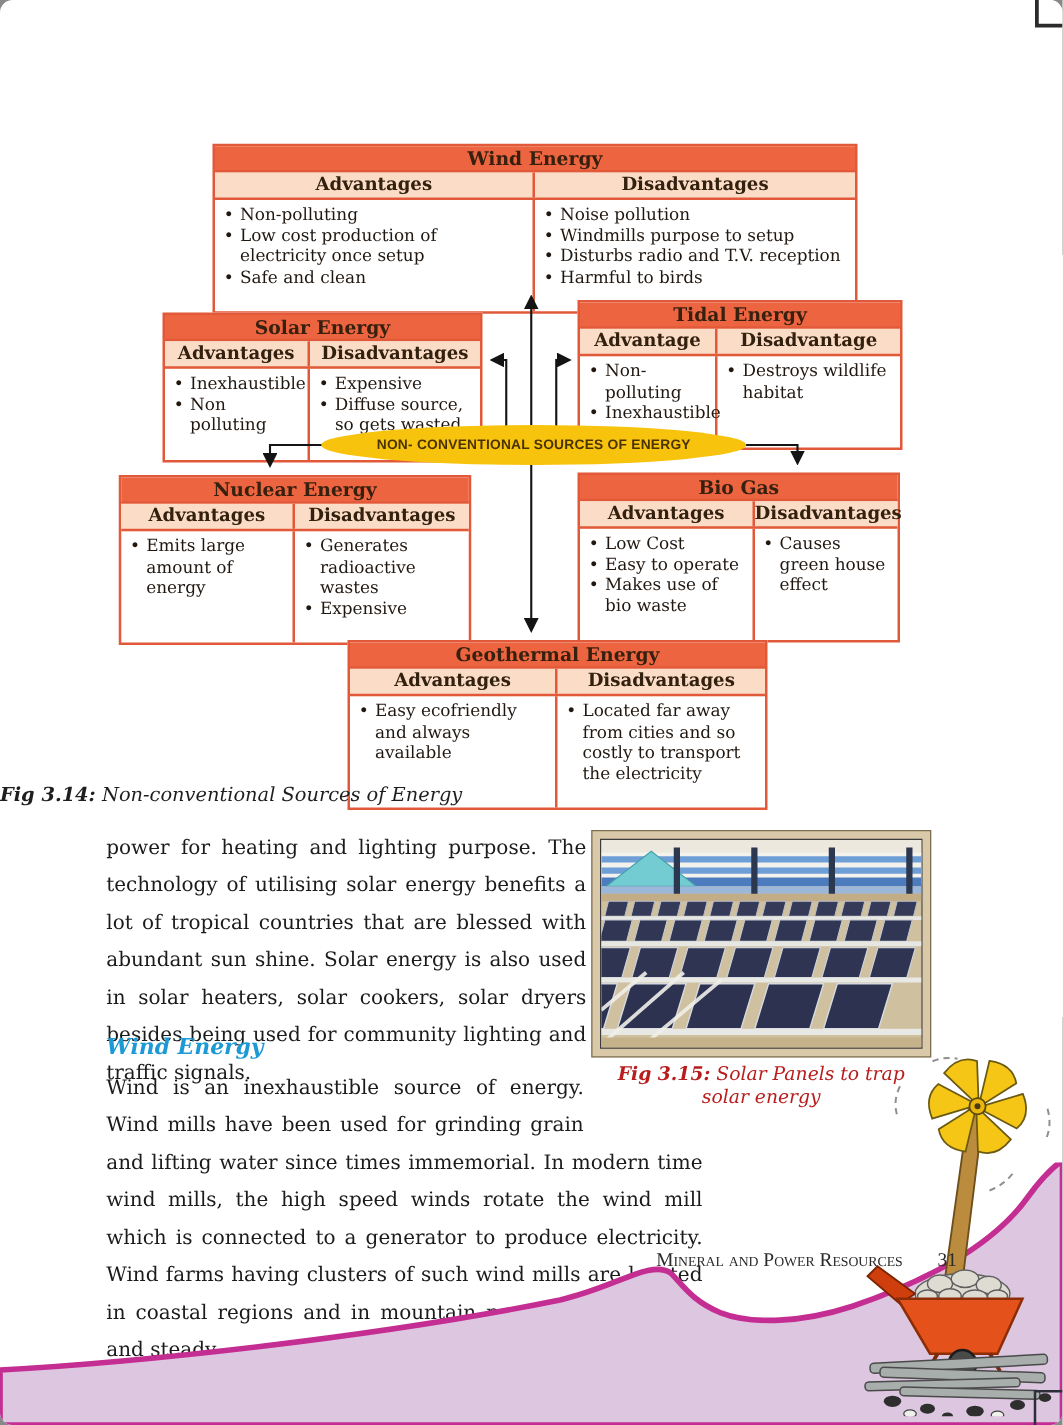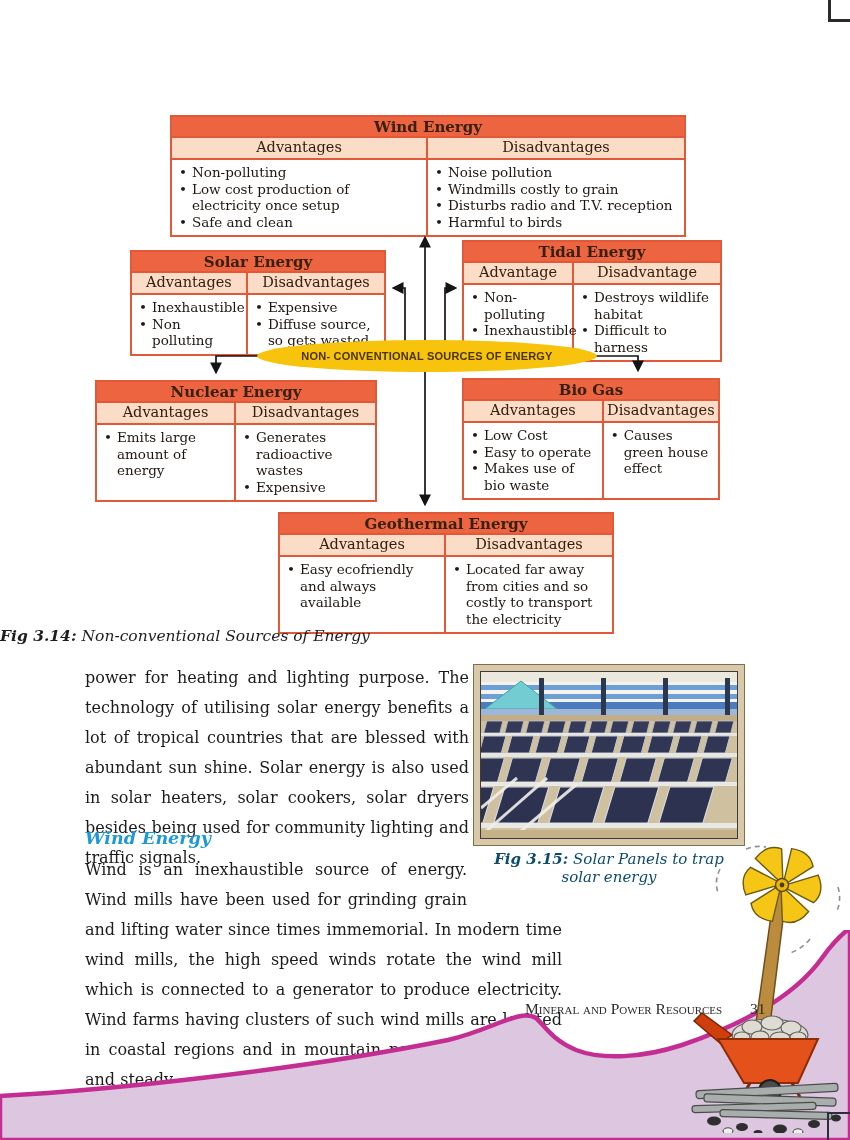--- a/index.html
+++ b/index.html
@@ -1,29 +1,29 @@
 <!DOCTYPE html>
 <html style="--table-header-bg: #ec6540; --table-subheader-bg: #fbdcc7; --table-border: #e2593a; --ellipse-fill: #f7c30d; --heading-blue: #1d9ad6; --wave-stroke: #c42d92; --wave-fill: #dcc6e0;"><head>
 <meta charset="utf-8">
 <style>
   * { margin:0; padding:0; box-sizing:border-box; }
   body { background:#888; }
   .page { position:relative; width:850px; height:1140px; background:#ffffff;
-          overflow:hidden; font-family:"DejaVu Serif", serif; margin:0 auto; }
+          overflow:hidden; font-family:"DejaVu Serif", serif; margin:0 auto;border-radius:10px; }
 
   
   .etable { position:absolute; border:2px solid var(--table-border); background:#fff; color:#2b1d12; }
   .et-title { background:var(--table-header-bg); text-align:center; font-weight:bold;
               font-size:15px; line-height:20px; height:21px; color:#38200f;
               border-bottom:2px solid var(--table-border); }
-  .et-head { display:flex; background:var(--table-subheader-bg); border-bottom:2px solid var(--table-border); }
+  .et-head { display:flex; background:var(--table-subheader-bg); border-bottom:2px solid var(--table-border);font-weight:bold; }
   .et-h { font-size:14.5px; line-height:19px; height:20px; text-align:center; color:#33210f; }
   .et-h.c1 { border-right:2px solid var(--table-border); }
   .et-body { display:flex; align-items:stretch; }
-  .et-body ul { list-style:none; font-size:13.5px; line-height:16.5px; padding:4px 4px 5px 7px; color:#201710; }
+  .et-body ul { list-style:none; font-size:13.5px; line-height:16.5px; padding:4px 4px 19px 7px; color:#201710; }
   .et-body ul.c1 { border-right:2px solid var(--table-border); }
   .et-body li { padding-left:13px; text-indent:-13px; }
   .et-body li::before { content:"\2022"; margin-right:5px; }
 
   #t-wind    { left:170px; top:115px; width:516px; }
   #t-wind    .c1 { width:50%; } #t-wind .c2 { width:50%; }
   #t-wind    .et-body { min-height:69px; }
   #t-solar   { left:130px; top:240px; width:256px;margin-top:10px; }
   #t-solar   .c1 { width:46%; } #t-solar .c2 { width:54%; }
   #t-solar   .et-body { min-height:52px; }
@@ -60,21 +60,21 @@
   .wrap-spacer { float:right; width:95px; height:44px; }
   .wind-heading { position:absolute; left:85px; top:828px; font-size:17.5px; font-weight:bold;
                   font-style:italic; color:var(--heading-blue); }
 
   
   .figure15 { position:absolute; left:473px; top:664px; width:272px; }
   .photo-frame { width:272px; height:182px; background:#d9c9a9; border:1px solid #7c6f52;
                  padding:6px 6px; }
   .photo-inner { width:258px; height:168px; border:1.5px solid #3c3c3c; overflow:hidden; }
   .fig15-caption { margin-top:4px; width:272px; text-align:center; font-style:italic;
-                   font-size:15px; line-height:18px; color:#0c4a6e; }
+                   font-size:15px; line-height:18px; color:#b91c1c; }
 
   
   .footer { position:absolute; left:525px; top:1000px; font-family:"Liberation Serif", serif;
             font-variant:small-caps; font-size:15.5px; color:#2a2a2a; z-index:4; }
   .footer .pagenum { margin-left:24px; font-variant:normal; }
 
   
   .wave-svg { position:absolute; left:0; top:930px; z-index:1; }
   .windmill-svg { position:absolute; left:690px; top:843px; z-index:3; }
   .corner-box-top { position:absolute; left:828px; top:-12px; width:40px; height:34px;
@@ -112,21 +112,21 @@
       <div class="et-h c2">Disadvantages</div>
     </div>
     <div class="et-body">
       <ul class="c1">
           <li>Non-polluting</li>
           <li>Low cost production of electricity once setup</li>
           <li>Safe and clean</li>
         </ul>
       <ul class="c2">
           <li>Noise pollution</li>
-          <li>Windmills costly to grain</li>
+          <li>Windmills purpose to setup</li>
           <li>Disturbs radio and T.V. reception</li>
           <li>Harmful to birds</li>
         </ul>
     </div>
   </div>
 
   <div class="etable" id="t-solar">
     <div class="et-title">Solar Energy</div>
     <div class="et-head">
       <div class="et-h c1">Advantages</div>
@@ -150,21 +150,20 @@
       <div class="et-h c1">Advantage</div>
       <div class="et-h c2">Disadvantage</div>
     </div>
     <div class="et-body">
       <ul class="c1">
           <li>Non-polluting</li>
           <li>Inexhaustible</li>
         </ul>
       <ul class="c2">
           <li>Destroys wildlife habitat</li>
-          <li>Difficult to harness</li>
         </ul>
     </div>
   </div>
 
   <div class="center-ellipse">NON- CONVENTIONAL SOURCES OF ENERGY</div>
 
   <div class="etable" id="t-nuclear">
     <div class="et-title">Nuclear Energy</div>
     <div class="et-head">
       <div class="et-h c1">Advantages</div>

